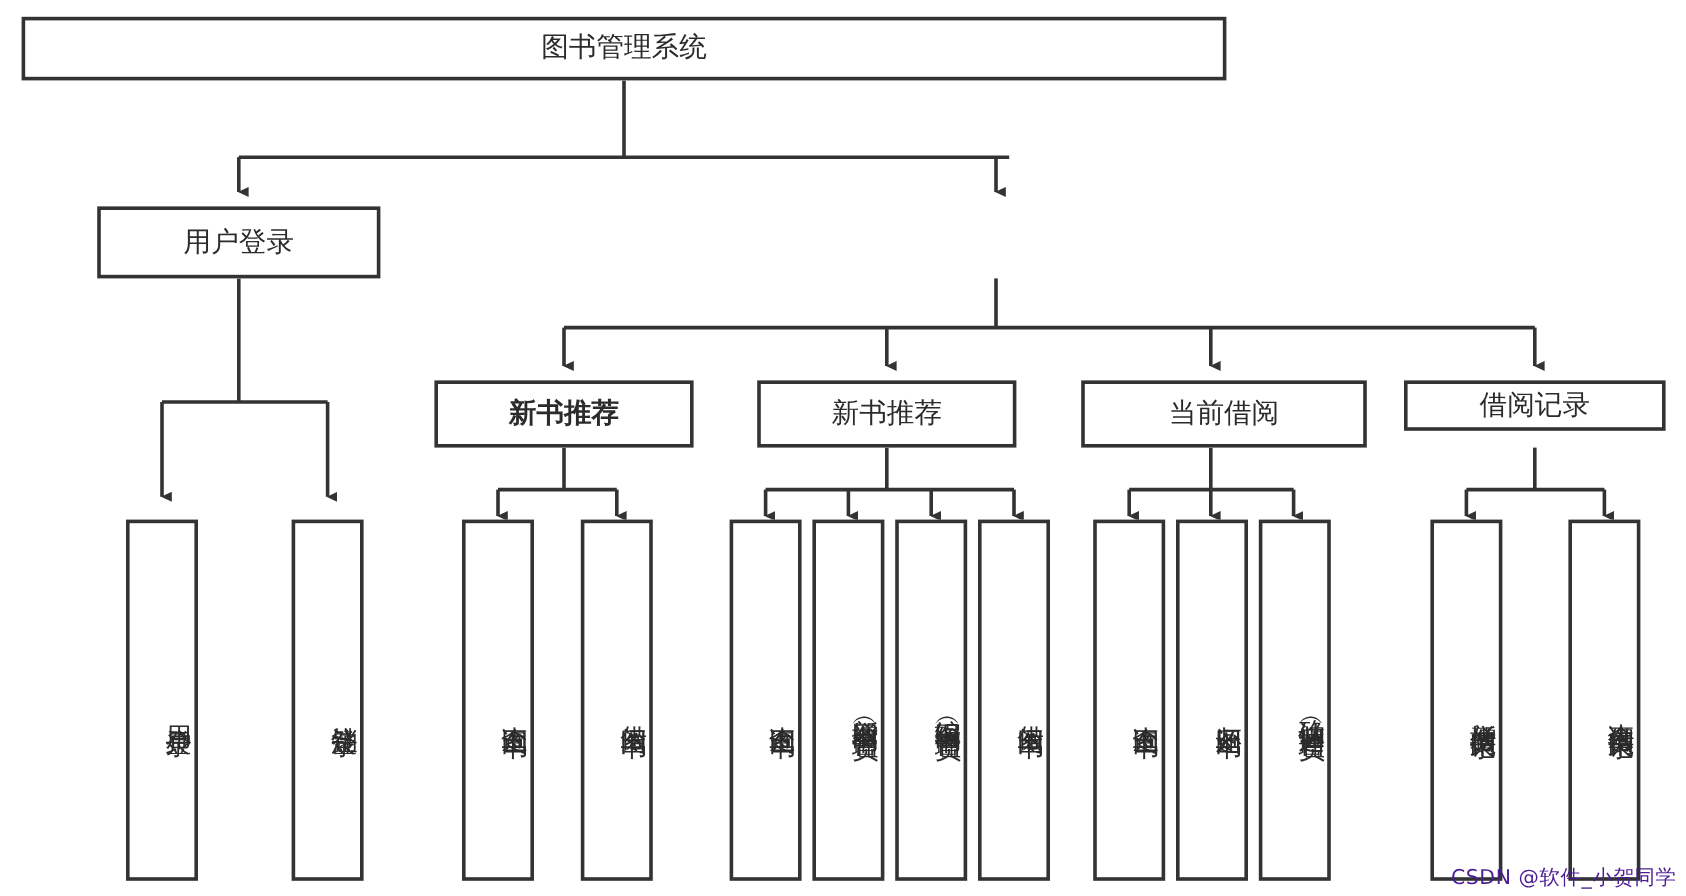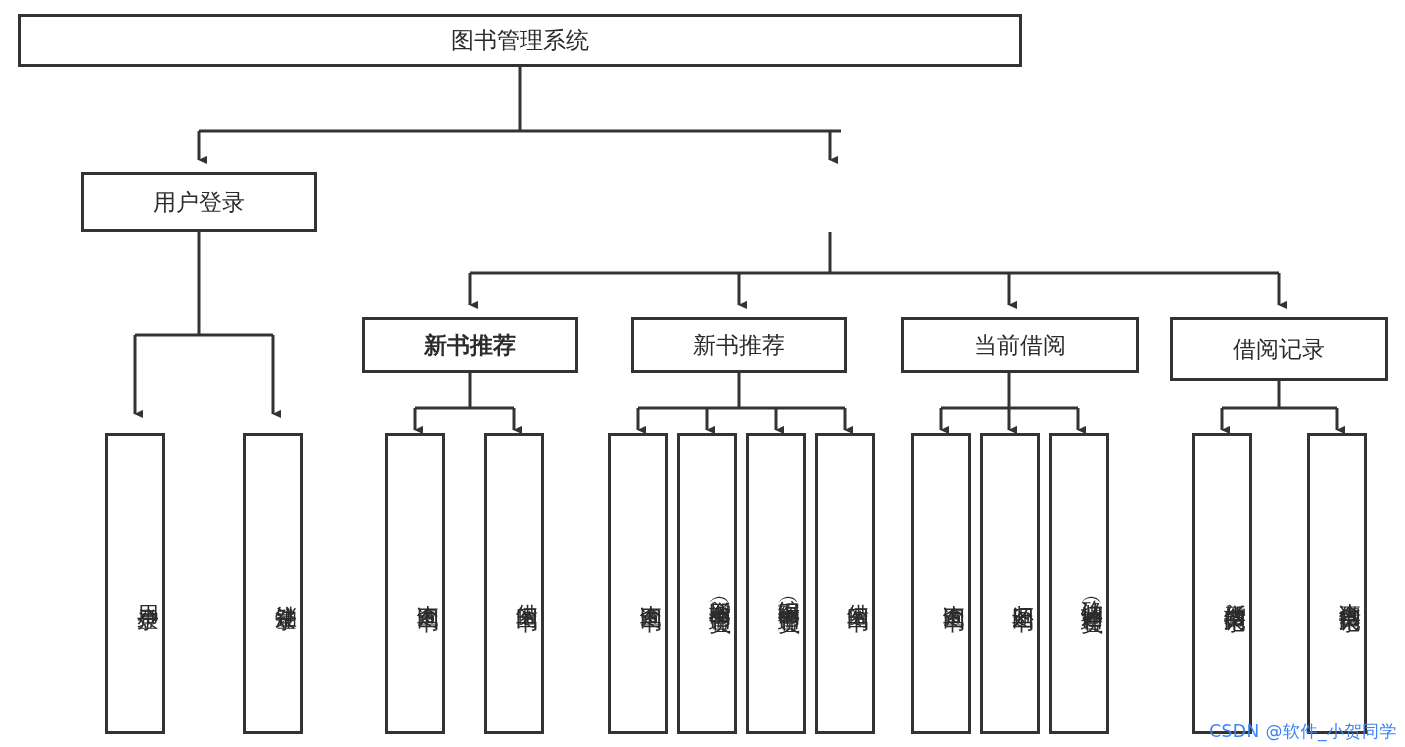--- a/index.html
+++ b/index.html
@@ -60,21 +60,21 @@
     writing-mode: vertical-rl;
     text-orientation: upright;
     letter-spacing: 2px;
     white-space: nowrap;
   }
   .watermark {
     position: absolute;
     right: 8px;
     bottom: 4px;
     font-size: 17px;
-    color: #3b82f6;
+    color: #4c1d95;
     white-space: nowrap;
     letter-spacing: 0.5px;
   }
 </style>
 </head>
 <body>
 
 <div id="diagram-root">
 
   <svg id="edge-layer" viewBox="0 0 1405 747" width="1405" height="747" xmlns="http://www.w3.org/2000/svg">
@@ -137,21 +137,21 @@
 
   <div class="node h" style="left:362px; top:317px; width:216px; height:56px;font-weight:bold;">
     <span>新书推荐</span>
   </div>
   <div class="node h" style="left:631px; top:317px; width:216px; height:56px;">
     <span>新书推荐</span>
   </div>
   <div class="node h" style="left:901px; top:317px; width:238px; height:56px;">
     <span>当前借阅</span>
   </div>
-  <div class="node h" style="left:1170px; top:317px; width:218px; height:64px;">
+  <div class="node h" style="left:1170px; top:317px; width:218px; height:42px;">
     <span>借阅记录</span>
   </div>
 
   <div class="node v" style="left:105px; top:433px; width:60px; height:301px;">
     <span class="vtext">用户登录</span>
   </div>
   <div class="node v" style="left:243px; top:433px; width:60px; height:301px;">
     <span class="vtext">注销登录</span>
   </div>
 

